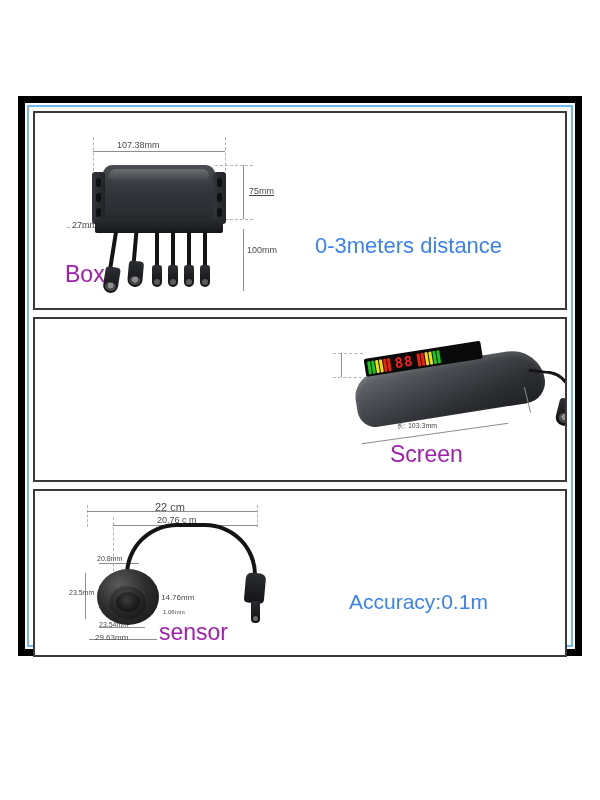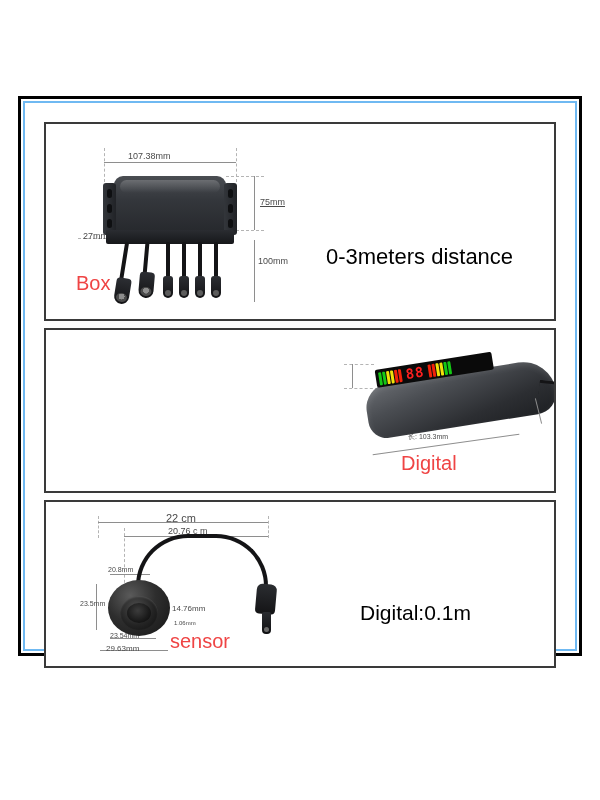--- a/index.html
+++ b/index.html
@@ -13,23 +13,23 @@
     overflow: hidden;
   }
 
   
   .infographic {
     position: absolute;
     left: 18px;
     top: 96px;
     width: 564px;
     height: 560px;
-    border: 3px solid #000000;
+    border: 7px solid #000000;
     background: #ffffff;
-    padding: 19px;
+    padding: 4px;
   }
   .infographic::before {
     content: "";
     position: absolute;
     left: 2px; top: 2px; right: 2px; bottom: 2px;
     border: 2px solid #6fb9f2;
     pointer-events: none;
   }
 
   .panels {
@@ -49,34 +49,34 @@
     overflow: hidden;
     flex: 0 0 auto;
   }
   .panel-1 { height: 199px; }
   .panel-2 { height: 165px; }
   .panel-3 { height: 168px; }
 
   
   .callouts {
     position: absolute;
-    color: #000000;
+    color: #3b82f6;
     line-height: 1.32;
     white-space: pre;
   }
   .callouts .line { display: block; }
 
   .p1-callouts { left: 280px; top: 60px; font-size: 22px; }
   .p2-callouts { left: 14px;  top: 48px; font-size: 20px; }
   .p3-callouts { left: 314px; top: 42px; font-size: 21px; }
 
   .tag {
     position: absolute;
-    color: #ef4444;
-    font-size: 20px;
+    color: #a21caf;
+    font-size: 23px;
     white-space: pre;
   }
   .tag-box    { left: 30px;  top: 148px; }
   .tag-screen { left: 355px; top: 122px; }
   .tag-sensor { left: 124px; top: 128px; }
 
   
   .drawing { position: absolute; }
   .dim-label {
     position: absolute;
@@ -376,21 +376,21 @@
 
         <div class="screen-cable"></div>
         <div class="screen-plug"></div>
 
         <div class="dim-line h" style="left:30px; top:96px; width:148px; transform:rotate(-8deg);"></div>
         <div class="dim-label" style="left:66px; top:84px; font-size:7px;">长: 103.3mm</div>
 
         <div class="dim-line v" style="left:196px; top:50px; height:26px; transform:rotate(-14deg);"></div>
       </div>
 
-      <div class="tag tag-screen">Digital</div>
+      <div class="tag tag-screen">Screen</div>
     </div>
 
     <div class="panel panel-3">
 
       <div class="drawing sensor-drawing">
 
         <div class="ext-line" style="left:18px; top:8px; height:22px;"></div>
         <div class="ext-line" style="left:188px; top:8px; height:22px;"></div>
         <div class="dim-line h" style="left:18px; top:14px; width:170px;"></div>
         <div class="dim-label" style="left:86px; top:4px; font-size:11px;">22 cm</div>
@@ -419,19 +419,19 @@
         <div class="sensor-head"></div>
         <div class="sensor-ring"></div>
         <div class="sensor-face"></div>
         <div class="sensor-plug-body"></div>
         <div class="sensor-plug-tip"></div>
       </div>
 
       <div class="tag tag-sensor">sensor</div>
 
       <div class="callouts p3-callouts">
-        <span class="line">Digital:0.1m</span>
+        <span class="line">Accuracy:0.1m</span>
         
       </div>
     </div>
 
   </div>
 </div>
 
 </body></html>

